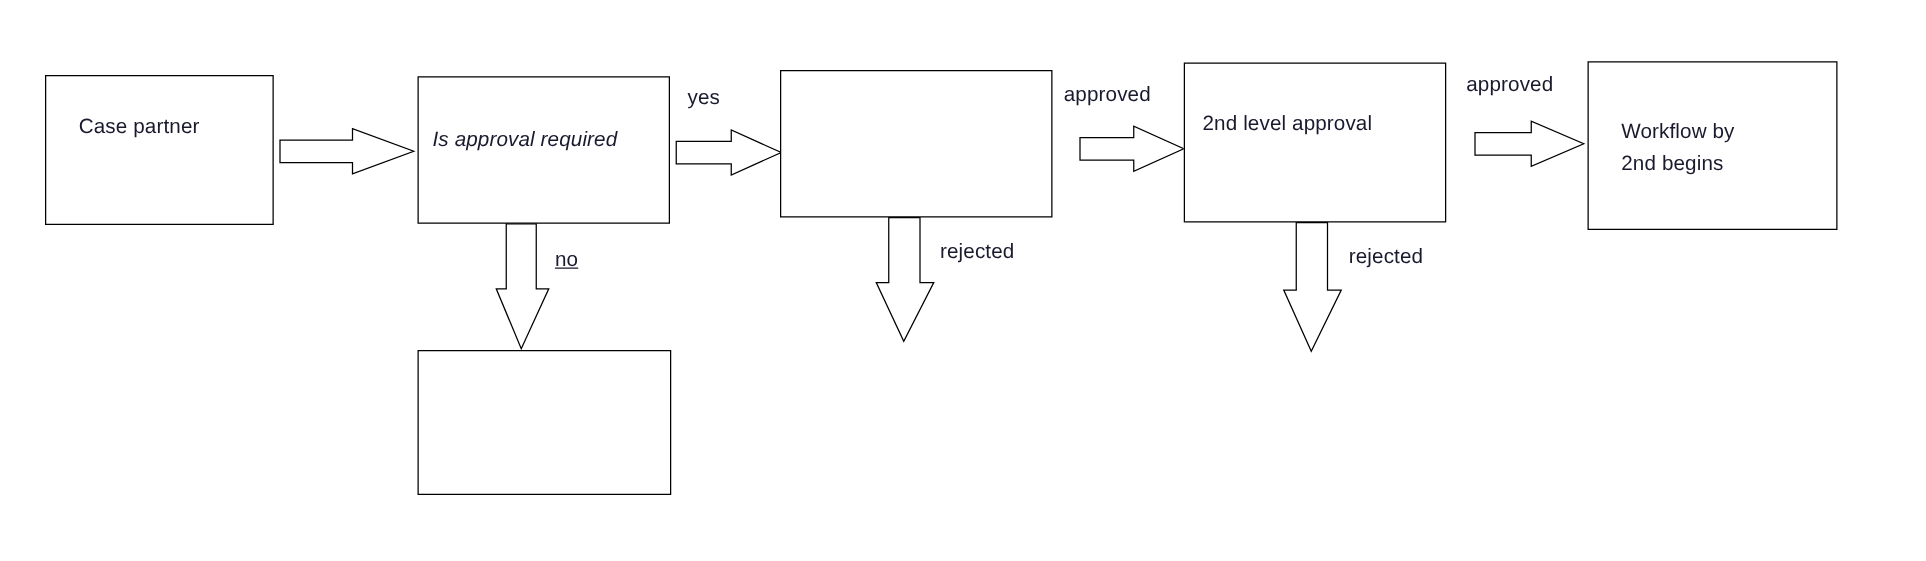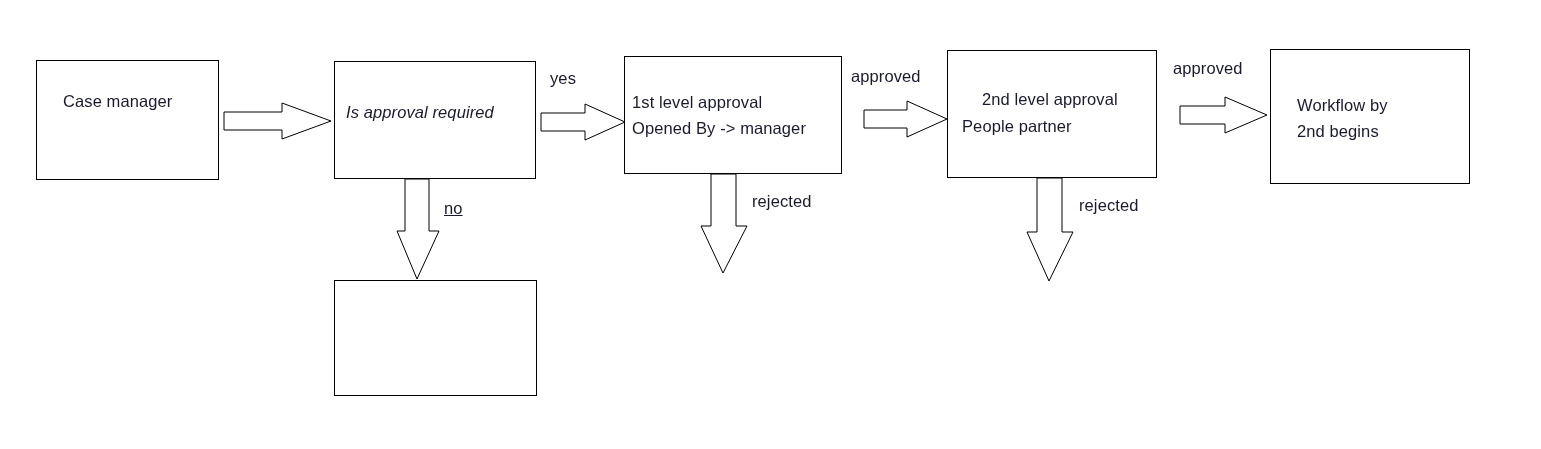--- a/index.html
+++ b/index.html
@@ -50,21 +50,21 @@
     stroke-width: 1;
     stroke-linejoin: miter;
   }
 </style>
 </head>
 <body>
 
 <div id="canvas">
 
   <div class="node" style="left:36px; top:60px; width:183px; height:120px;"></div>
-  <div class="node-text" style="left:63px; top:88px;">Case manager</div>
+  <div class="node-text" style="left:63px; top:88px;">Case partner</div>
 
   <div class="arrow" style="left:224px; top:102px; width:108px; height:38px;">
     <svg width="108" height="38" viewBox="0 0 108 38">
       <polygon points="0,10 58,10 58,1 107,19 58,37 58,28 0,28"></polygon>
     </svg>
   </div>
 
   <div class="node" style="left:334px; top:61px; width:202px; height:118px;"></div>
   <div class="node-text" style="left:346px; top:99px;font-style:italic;">Is approval required</div>
 
@@ -80,42 +80,39 @@
     <svg width="44" height="101" viewBox="0 0 44 101">
       <polygon points="9,0 33,0 33,52 43,52 21,100 1,52 9,52"></polygon>
     </svg>
   </div>
 
   <div class="edge-label" style="left:444px; top:198px;text-decoration:underline;">no</div>
 
   <div class="node" style="left:334px; top:280px; width:203px; height:116px;"></div>
 
   <div class="node" style="left:624px; top:56px; width:218px; height:118px;"></div>
-  <div class="node-text" style="left:632px; top:89px;">1st level approval</div>
-  <div class="node-text" style="left:632px; top:115px;">Opened By -&gt; manager</div>
 
   <div class="edge-label" style="left:851px; top:66px;">approved</div>
 
   <div class="arrow" style="left:864px; top:100px; width:84px; height:38px;">
     <svg width="84" height="38" viewBox="0 0 84 38">
       <polygon points="0,10 43,10 43,1 83,19 43,37 43,28 0,28"></polygon>
     </svg>
   </div>
 
   <div class="arrow" style="left:700px; top:174px; width:48px; height:100px;">
     <svg width="48" height="100" viewBox="0 0 48 100">
       <polygon points="11,0 36,0 36,52 47,52 23,99 1,52 11,52"></polygon>
     </svg>
   </div>
 
   <div class="edge-label" style="left:752px; top:191px;">rejected</div>
 
   <div class="node" style="left:947px; top:50px; width:210px; height:128px;"></div>
-  <div class="node-text" style="left:962px; top:86px;margin-left:20px;">2nd level approval</div>
-  <div class="node-text" style="left:962px; top:113px;">People partner</div>
+  <div class="node-text" style="left:962px; top:86px;">2nd level approval</div>
 
   <div class="edge-label" style="left:1173px; top:58px;">approved</div>
 
   <div class="arrow" style="left:1180px; top:96px; width:88px; height:38px;">
     <svg width="88" height="38" viewBox="0 0 88 38">
       <polygon points="0,10 45,10 45,1 87,19 45,37 45,28 0,28"></polygon>
     </svg>
   </div>
 
   <div class="arrow" style="left:1026px; top:178px; width:48px; height:104px;">

